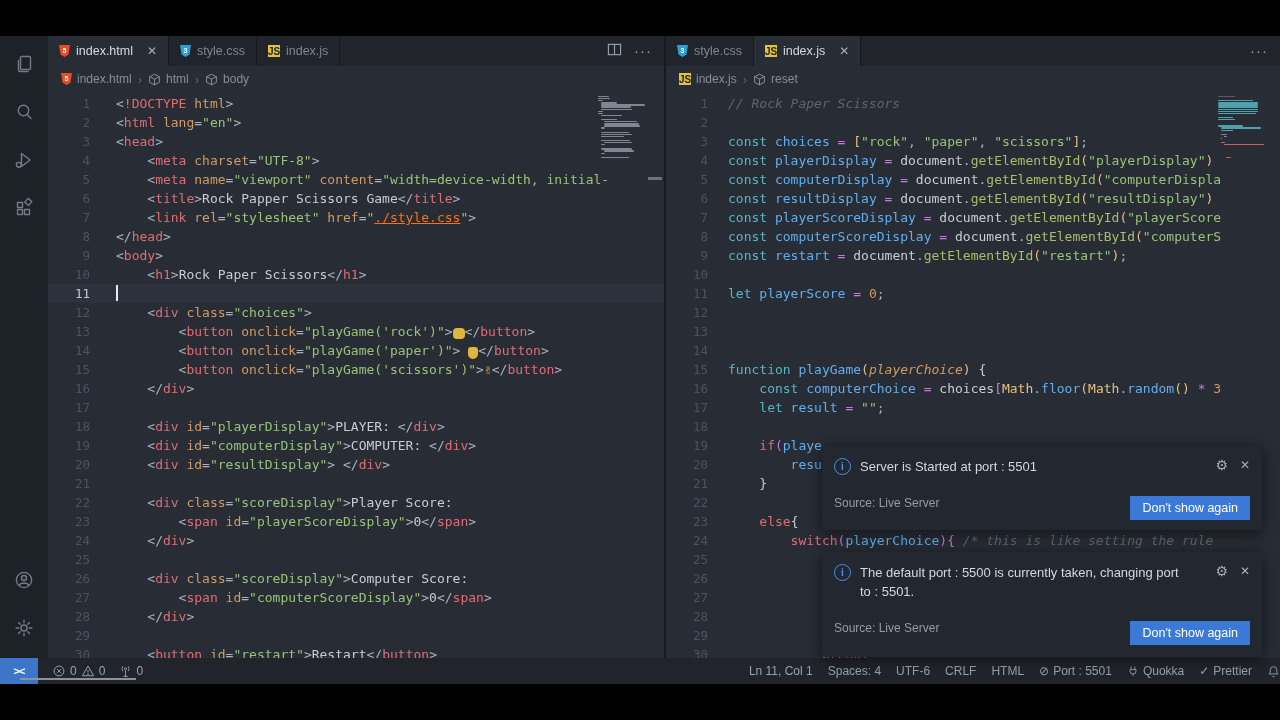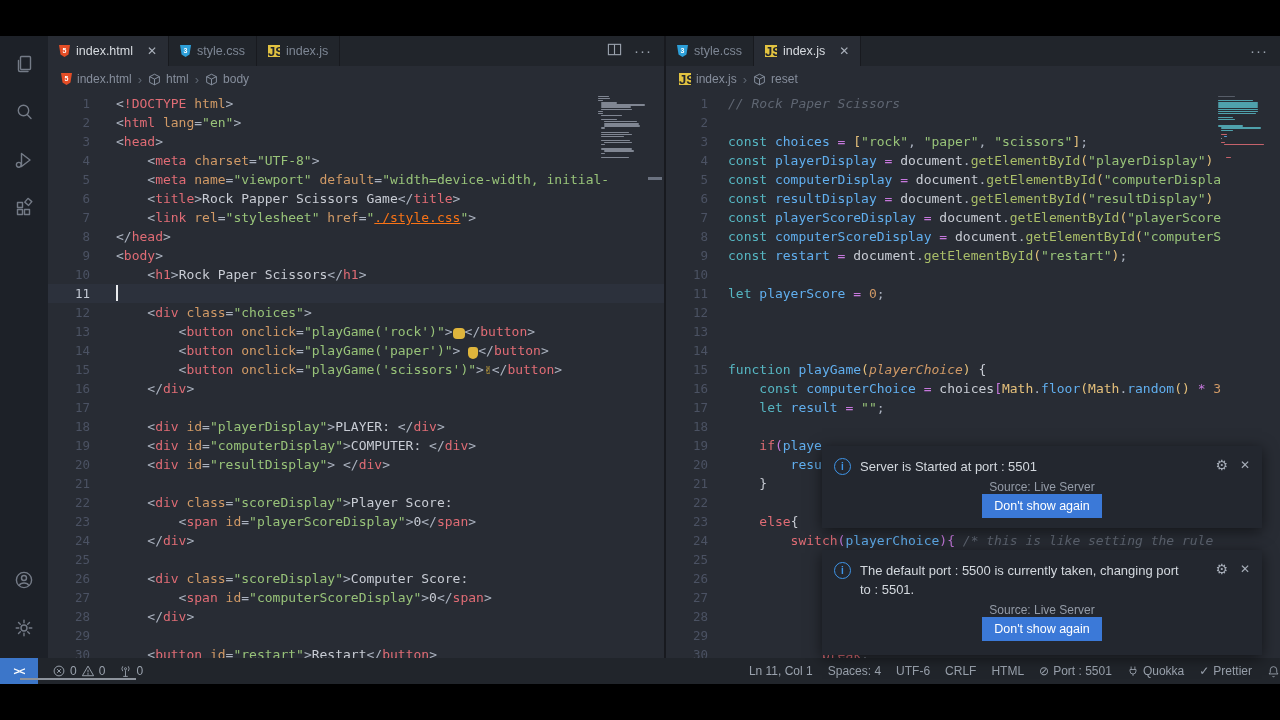--- a/index.html
+++ b/index.html
@@ -50,33 +50,33 @@
   .tk-e3{color:#dfb53c}
   
   .minimap{position:absolute;top:4px;width:58px;right:8px;}
   .group.right .minimap{width:44px;right:18px;}
   .mline{height:1.3px;margin-bottom:.8px;border-radius:1px;opacity:.85;}
   .overview-dash{position:absolute;left:648px;top:141px;width:14px;height:3px;background:#6b7280;}
   
   .fshield{display:inline-block;width:11px;height:12px;clip-path:polygon(0 0,100% 0,86% 80%,50% 100%,14% 80%);position:relative;flex:none;}
   .fshield i{display:block;font-style:normal;font-weight:bold;font-size:7px;line-height:12px;color:#fff;text-align:center;}
   .fjs{display:inline-block;width:12px;height:12px;background:#e2c341;color:#22262d;font-weight:bold;
-    font-size:13px;line-height:13px;text-align:center;flex:none;}
+    font-size:10px;line-height:13px;text-align:center;flex:none;}
   
   .toasts{position:absolute;top:410px;right:18px;width:440px;}
   .toast{background:#23272f;box-shadow:0 3px 14px rgba(0,0,0,.55);padding:11px 12px 10px 12px;position:relative;}
   .toast + .toast{margin-top:22px;}
   .trow{display:flex;align-items:flex-start;gap:9px;padding-right:60px;}
   .info-i{flex:none;width:15px;height:15px;border:1.3px solid #3f95e8;border-radius:50%;color:#3f95e8;
     font-size:10px;line-height:15px;text-align:center;font-weight:bold;margin-top:1px;}
   .ttitle{font-size:13px;line-height:19px;color:#d3d8de;}
   .ticons{position:absolute;top:11px;right:12px;display:flex;gap:12px;align-items:center;color:#a6adb8;}
   .tgear{font-size:14px;line-height:16px;cursor:pointer;}
   .tclose{font-size:12px;cursor:pointer;}
-  .tfoot{display:flex;align-items:center;margin-top:4px;flex-direction:column;}
+  .tfoot{display:flex;align-items:flex-start;margin-top:20px;}
   .tsource{flex:1;font-size:12px;color:#959ca8;}
   .tbtn{background:#3b79d8;color:#fff;font-size:12.5px;padding:5px 12px;border:none;cursor:pointer;
     font-family:"Liberation Sans",sans-serif;}
   
   .statusbar{height:26px;background:#21252b;display:flex;align-items:center;font-size:12px;color:#9aa2ad;}
   .remote{width:38px;height:26px;background:#3c76c9;color:#fff;display:flex;align-items:center;
     justify-content:center;font-weight:bold;font-size:11px;letter-spacing:-1px;flex:none;cursor:pointer;}
   .sb-item{display:flex;align-items:center;gap:4px;margin-left:14px;cursor:pointer;white-space:nowrap;}
   .sb-right{margin-left:auto;display:flex;align-items:center;}
   .sb-right .sb-item{margin-left:15px;}
@@ -184,21 +184,21 @@
             </svg>
             <span>body</span>
           </span>
         </div>
       <div class="editor">
         <div class="codelines" id="code-left">
             <div class="line"><span class="lnum">1</span><span class="ltext"><span class="tk-p">&lt;</span><span class="tk-t">!DOCTYPE</span><span class="tk-a"> html</span><span class="tk-p">&gt;</span></span></div>
             <div class="line"><span class="lnum">2</span><span class="ltext"><span class="tk-p">&lt;</span><span class="tk-t">html</span><span class="tk-a"> lang</span><span class="tk-p">=</span><span class="tk-s">"en"</span><span class="tk-p">&gt;</span></span></div>
             <div class="line"><span class="lnum">3</span><span class="ltext"><span class="tk-p">&lt;</span><span class="tk-t">head</span><span class="tk-p">&gt;</span></span></div>
             <div class="line"><span class="lnum">4</span><span class="ltext"><span class="tk-p">    &lt;</span><span class="tk-t">meta</span><span class="tk-a"> charset</span><span class="tk-p">=</span><span class="tk-s">"UTF-8"</span><span class="tk-p">&gt;</span></span></div>
-            <div class="line"><span class="lnum">5</span><span class="ltext"><span class="tk-p">    &lt;</span><span class="tk-t">meta</span><span class="tk-a"> name</span><span class="tk-p">=</span><span class="tk-s">"viewport"</span><span class="tk-a"> default</span><span class="tk-p">=</span><span class="tk-s">"width=device-width, initial-</span></span></div>
+            <div class="line"><span class="lnum">5</span><span class="ltext"><span class="tk-p">    &lt;</span><span class="tk-t">meta</span><span class="tk-a"> name</span><span class="tk-p">=</span><span class="tk-s">"viewport"</span><span class="tk-a"> content</span><span class="tk-p">=</span><span class="tk-s">"width=device-width, initial-</span></span></div>
             <div class="line"><span class="lnum">6</span><span class="ltext"><span class="tk-p">    &lt;</span><span class="tk-t">title</span><span class="tk-p">&gt;</span><span class="tk-w">Rock Papper Scissors Game</span><span class="tk-p">&lt;/</span><span class="tk-t">title</span><span class="tk-p">&gt;</span></span></div>
             <div class="line"><span class="lnum">7</span><span class="ltext"><span class="tk-p">    &lt;</span><span class="tk-t">link</span><span class="tk-a"> rel</span><span class="tk-p">=</span><span class="tk-s">"stylesheet"</span><span class="tk-a"> href</span><span class="tk-p">=</span><span class="tk-s">"</span><span class="tk-l">./style.css</span><span class="tk-s">"</span><span class="tk-p">&gt;</span></span></div>
             <div class="line"><span class="lnum">8</span><span class="ltext"><span class="tk-p">&lt;/</span><span class="tk-t">head</span><span class="tk-p">&gt;</span></span></div>
             <div class="line"><span class="lnum">9</span><span class="ltext"><span class="tk-p">&lt;</span><span class="tk-t">body</span><span class="tk-p">&gt;</span></span></div>
             <div class="line"><span class="lnum">10</span><span class="ltext"><span class="tk-p">    &lt;</span><span class="tk-t">h1</span><span class="tk-p">&gt;</span><span class="tk-w">Rock Paper Scissors</span><span class="tk-p">&lt;/</span><span class="tk-t">h1</span><span class="tk-p">&gt;</span></span></div>
             <div class="line active"><span class="lnum">11</span><span class="ltext"><span class="cursor"></span></span></div>
             <div class="line"><span class="lnum">12</span><span class="ltext"><span class="tk-p">    &lt;</span><span class="tk-t">div</span><span class="tk-a"> class</span><span class="tk-p">=</span><span class="tk-s">"choices"</span><span class="tk-p">&gt;</span></span></div>
             <div class="line"><span class="lnum">13</span><span class="ltext"><span class="tk-p">        &lt;</span><span class="tk-t">button</span><span class="tk-a"> onclick</span><span class="tk-p">=</span><span class="tk-s">"playGame('rock')"</span><span class="tk-p">&gt;</span><span class="tk-e1">✊</span><span class="tk-p">&lt;/</span><span class="tk-t">button</span><span class="tk-p">&gt;</span></span></div>
             <div class="line"><span class="lnum">14</span><span class="ltext"><span class="tk-p">        &lt;</span><span class="tk-t">button</span><span class="tk-a"> onclick</span><span class="tk-p">=</span><span class="tk-s">"playGame('paper')"</span><span class="tk-p">&gt; </span><span class="tk-e2">✋</span><span class="tk-p">&lt;/</span><span class="tk-t">button</span><span class="tk-p">&gt;</span></span></div>
             <div class="line"><span class="lnum">15</span><span class="ltext"><span class="tk-p">        &lt;</span><span class="tk-t">button</span><span class="tk-a"> onclick</span><span class="tk-p">=</span><span class="tk-s">"playGame('scissors')"</span><span class="tk-p">&gt;</span><span class="tk-e3">✌</span><span class="tk-p">&lt;/</span><span class="tk-t">button</span><span class="tk-p">&gt;</span></span></div>

